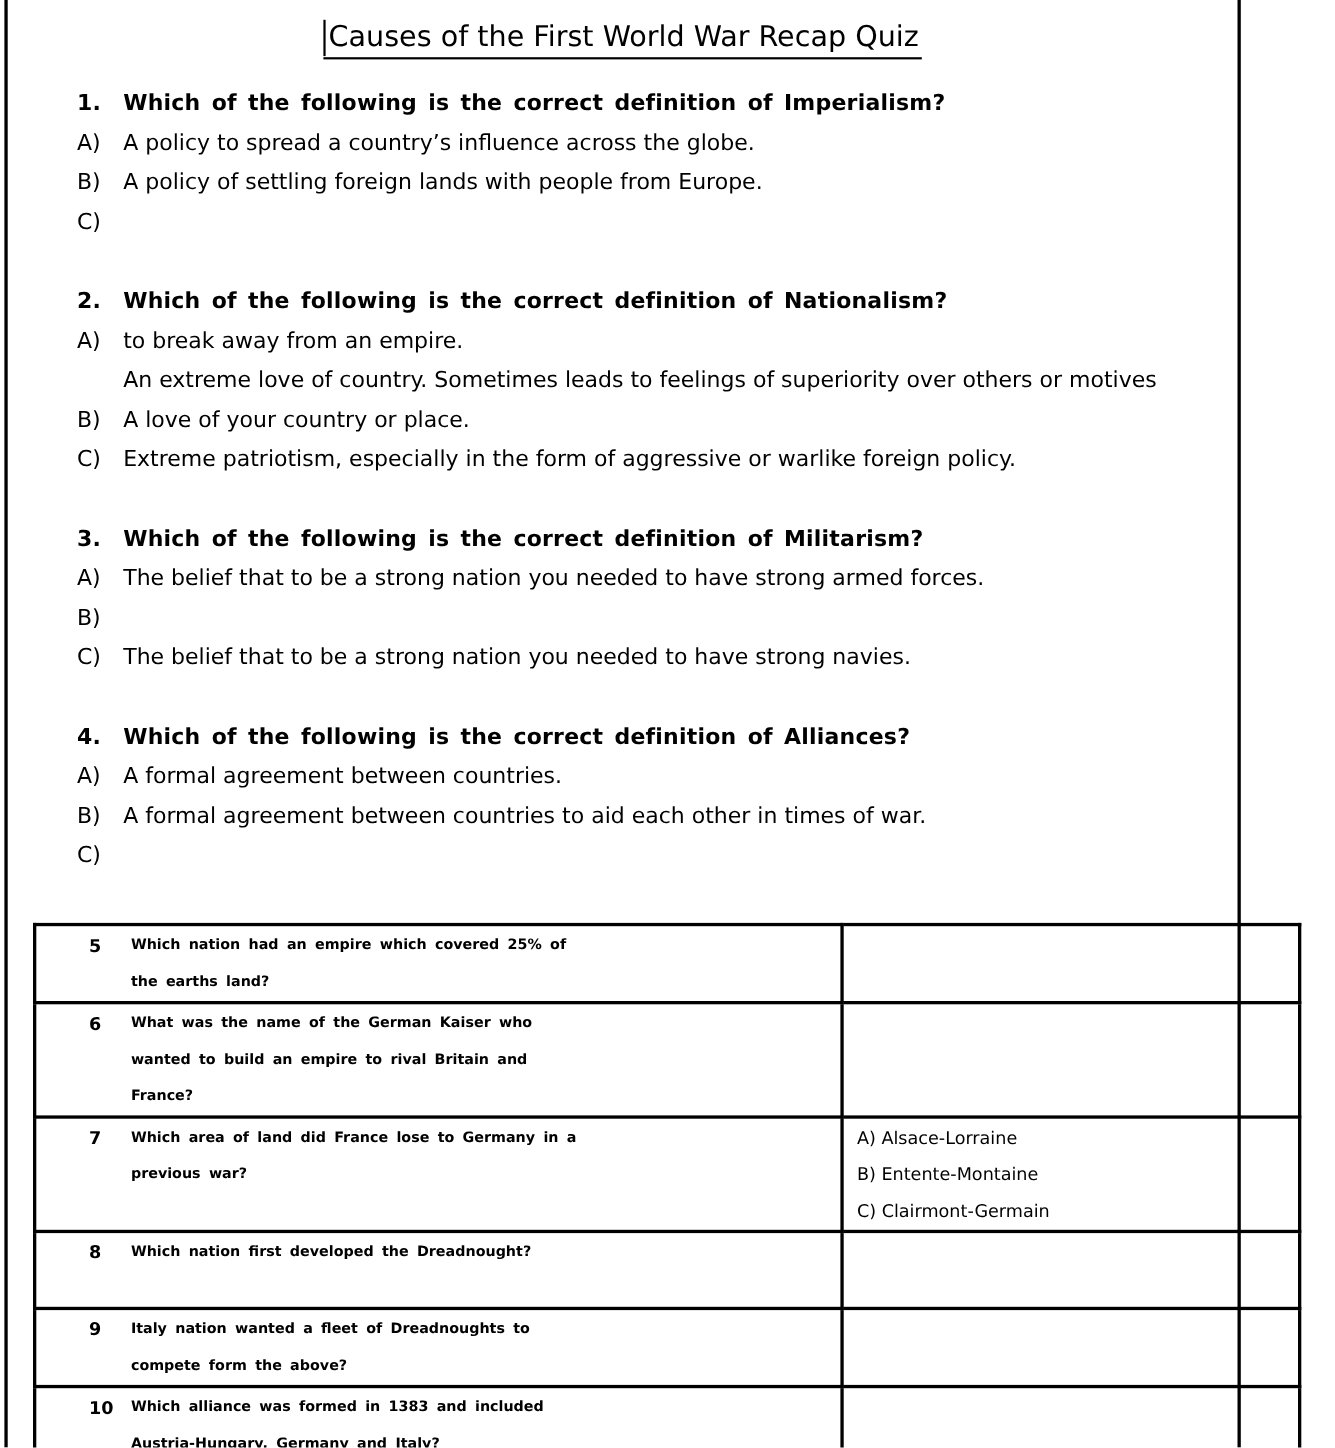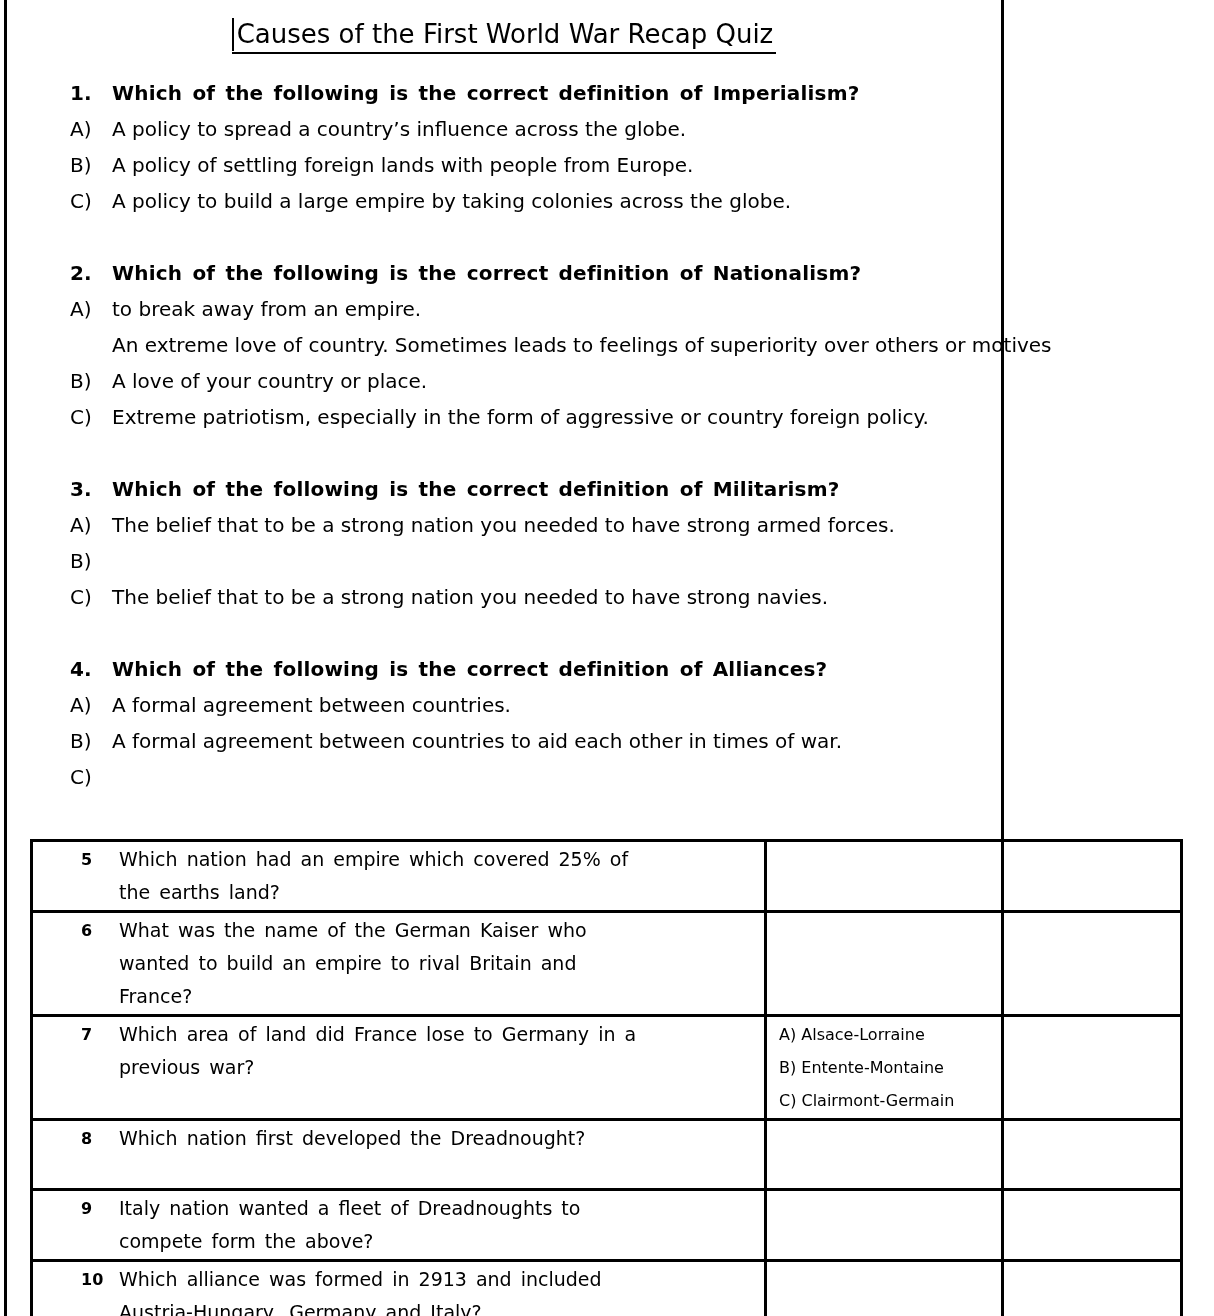--- a/index.html
+++ b/index.html
@@ -12,21 +12,21 @@
     height: 1316px;
     overflow: hidden;
     position: relative;
     font-family: "DejaVu Sans", sans-serif;
     color: #000000;
   }
   .sheet {
     position: absolute;
     left: 4px;
     top: 0;
-    width: 1000px;
+    width: 1124px;
     height: 1316px;
     box-sizing: border-box;
     border-left: 3px solid #000;
     border-right: 3px solid #000;
     background: #ffffff;
   }
   
   .title-row {
     margin-top: 16px;
     display: flex;
@@ -106,23 +106,23 @@
     padding: 1px 6px 1px 48px;
   }
   .cell-q .q-label {
     flex: 0 0 38px;
     font-weight: bold;
     word-spacing: 3px;
     line-height: 33px;
   }
   .cell-q .tline {
     line-height: 33px;
-    font-weight: normal;
+    font-weight: bold;
     word-spacing: 3px;
-    font-size: 19px;
+    font-size: 13px;
   }
   .cell-a { padding: 1px 6px 1px 12px; }
   .cell-a .tline { line-height: 33px; }
 </style>
 </head>
 <body>
 
 <div class="sheet">
 
   <div class="title-row">
@@ -147,23 +147,20 @@
           </div>
         </div>
         <div class="q-line q-option">
           <span class="q-label">B)</span>
           <div class="q-text">
             <span class="tline">A policy of settling foreign lands with people from Europe.</span>
           </div>
         </div>
         <div class="q-line q-option">
           <span class="q-label">C)</span>
-          <div class="q-text">
-            <span class="tline">A policy to build a large empire by taking colonies across the globe.</span>
-          </div>
         </div>
       </div>
       <div class="q-block">
         <div class="q-line q-heading">
           <span class="q-label">2.</span>
           <div class="q-text">
             <span class="tline">Which of the following is the correct definition of Nationalism?</span>
           </div>
         </div>
         <div class="q-line q-option">
@@ -175,21 +172,21 @@
         </div>
         <div class="q-line q-option">
           <span class="q-label">B)</span>
           <div class="q-text">
             <span class="tline">A love of your country or place.</span>
           </div>
         </div>
         <div class="q-line q-option">
           <span class="q-label">C)</span>
           <div class="q-text">
-            <span class="tline">Extreme patriotism, especially in the form of aggressive or country foreign policy.</span>
+            <span class="tline">Extreme patriotism, especially in the form of aggressive or warlike foreign policy.</span>
           </div>
         </div>
       </div>
       <div class="q-block">
         <div class="q-line q-heading">
           <span class="q-label">3.</span>
           <div class="q-text">
             <span class="tline">Which of the following is the correct definition of Militarism?</span>
           </div>
         </div>
@@ -308,21 +305,21 @@
           </td>
           <td class="a-cell">
             <div class="cell-a"></div>
           </td>
         </tr>
         <tr>
           <td class="q-cell">
             <div class="cell-q">
               <span class="q-label">10</span>
               <div class="q-text">
-                <span class="tline">Which alliance was formed in 2913 and included</span>
+                <span class="tline">Which alliance was formed in 1383 and included</span>
                 <span class="tline">Austria-Hungary, Germany and Italy?</span>
               </div>
             </div>
           </td>
           <td class="a-cell">
             <div class="cell-a"></div>
           </td>
         </tr>
       </tbody>
   </table>

